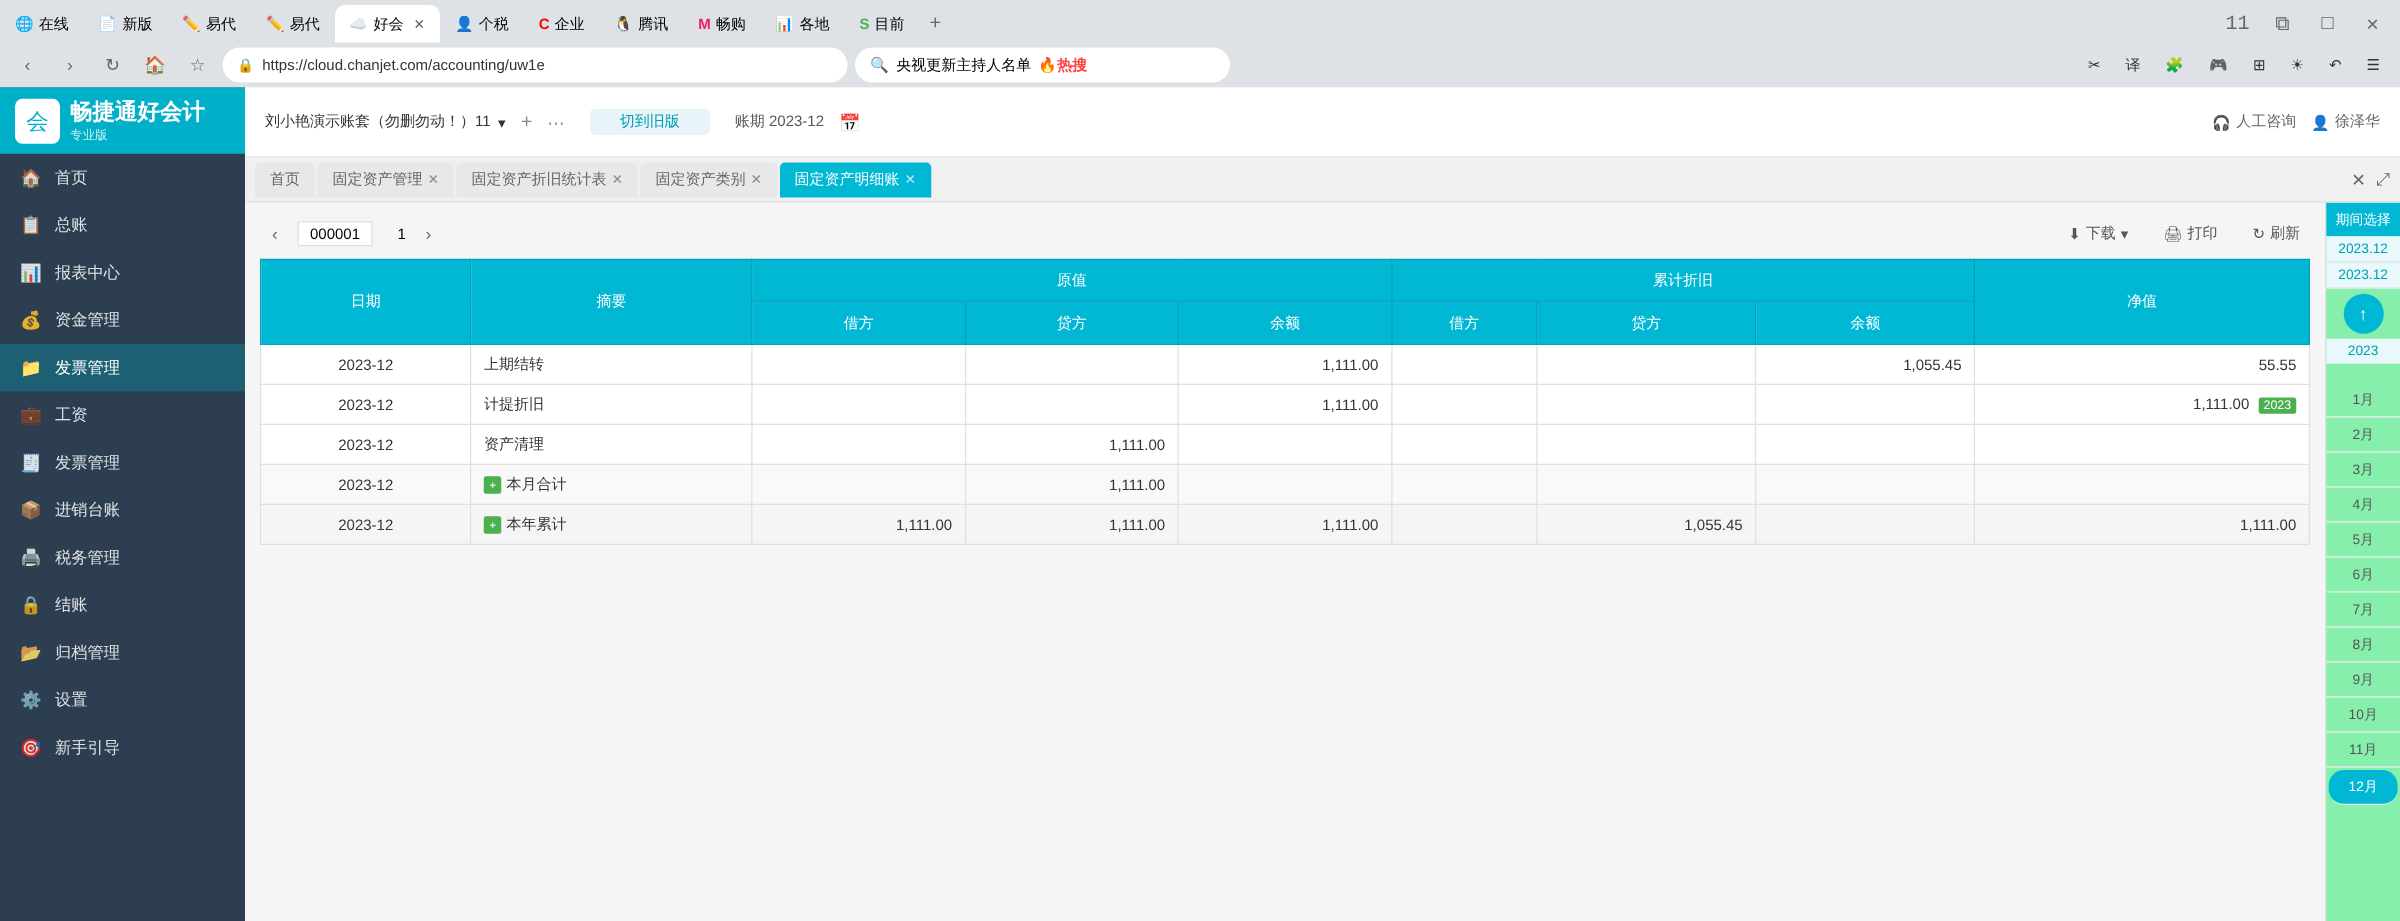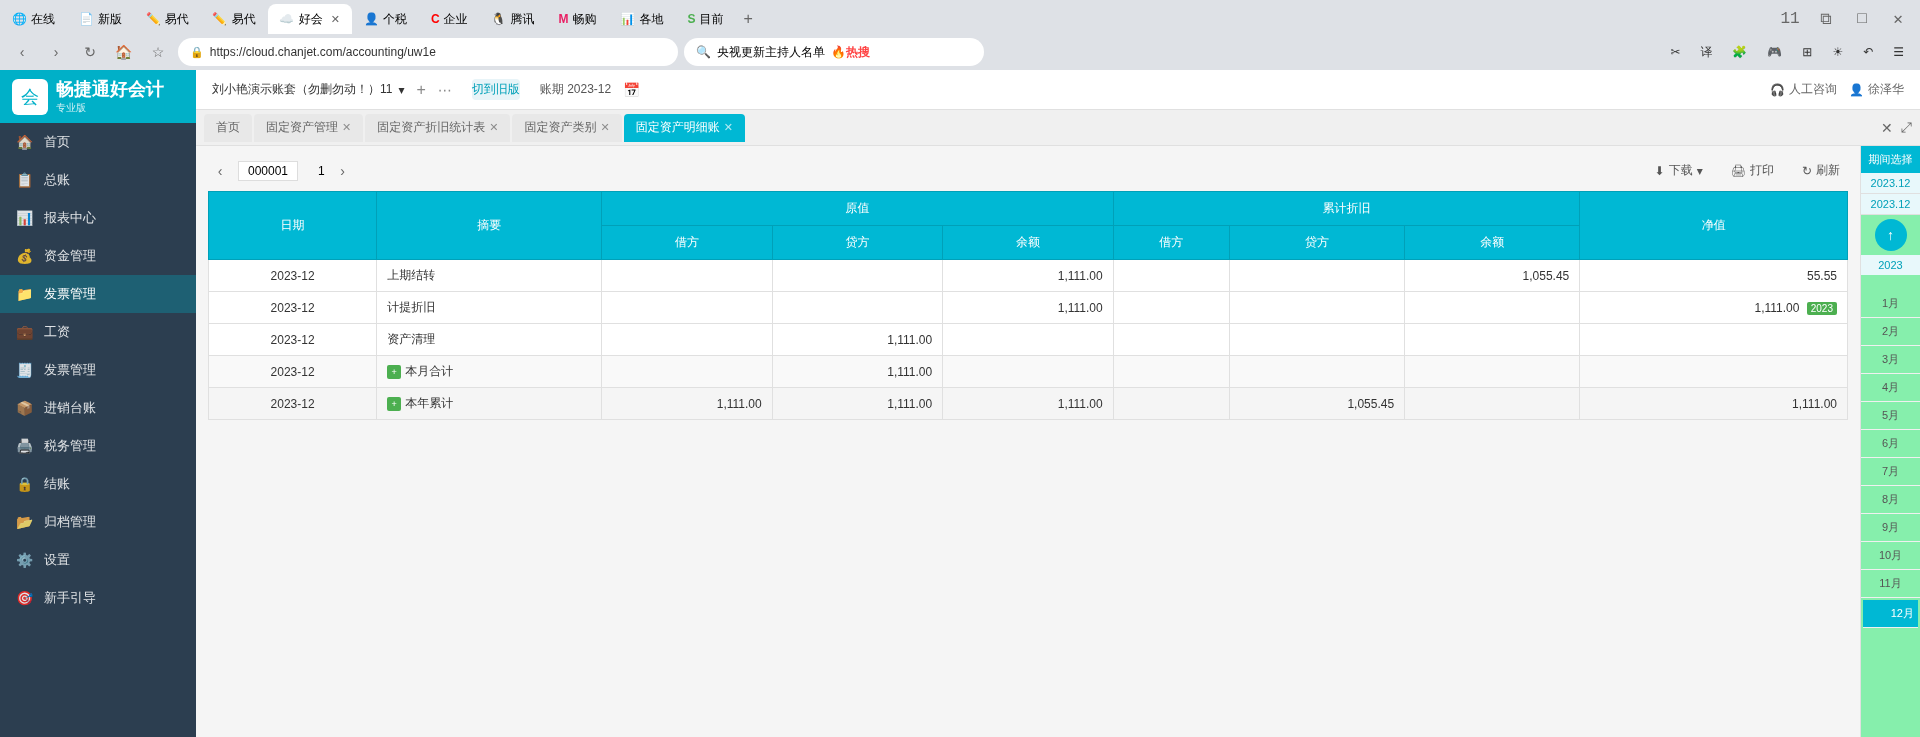--- a/index.html
+++ b/index.html
@@ -36,23 +36,23 @@
     .logo-sub { font-size: 10px; color: rgba(255,255,255,0.8); }
     .sidebar-nav { flex: 1; overflow-y: auto; }
     .nav-item { display: flex; align-items: center; gap: 10px; padding: 10px 16px; cursor: pointer; color: rgba(255,255,255,0.85); font-size: 13px; }
     .nav-item.active { background: rgba(0,176,200,0.3); color: #fff; }
     .nav-icon { width: 18px; height: 18px; display: flex; align-items: center; justify-content: center; font-size: 14px; }
 
     
     .main-content { flex: 1; display: flex; flex-direction: column; background: #f5f5f5; overflow: hidden; }
 
     
-    .top-bar { height: 40px; background: #fff; border-bottom: 1px solid #e0e0e0; display: flex; align-items: center; padding: 0 16px; gap: 12px; }
+    .top-bar { height: 56px; background: #fff; border-bottom: 1px solid #e0e0e0; display: flex; align-items: center; padding: 0 16px; gap: 12px; }
     .account-selector { display: flex; align-items: center; gap: 6px; font-size: 12px; color: #333; cursor: pointer; }
-    .period-badge { background: #e8f4f8; color: #00a0b8; padding: 2px 0; border-radius: 4px; font-size: 12px; }
+    .period-badge { background: #e8f4f8; color: #00a0b8; padding: 2px 24px; border-radius: 4px; font-size: 12px; }
     .top-bar-actions { margin-left: auto; display: flex; align-items: center; gap: 12px; font-size: 12px; color: #666; }
     .top-bar-btn { cursor: pointer; display: flex; align-items: center; gap: 4px; }
 
     
     .page-tabs { display: flex; align-items: center; height: 36px; background: #f0f0f0; border-bottom: 1px solid #e0e0e0; padding: 0 8px; gap: 2px; }
     .page-tab { display: flex; align-items: center; padding: 0 12px; height: 28px; font-size: 12px; color: #666; cursor: pointer; background: #e8e8e8; border-radius: 4px 4px 0 0; gap: 4px; }
     .page-tab.active { background: #00b8d4; color: #fff; }
     .page-tab-close { font-size: 11px; cursor: pointer; opacity: 0.7; }
     .tab-actions-right { margin-left: auto; display: flex; align-items: center; gap: 8px; }
     .tab-action-icon { font-size: 14px; color: #666; cursor: pointer; }
@@ -79,21 +79,21 @@
     .subtotal-row td { background: #f9f9f9; }
     .total-row td { background: #f5f5f5; }
     .row-icon { display: inline-flex; align-items: center; justify-content: center; width: 14px; height: 14px; background: #4caf50; color: #fff; font-size: 9px; border-radius: 2px; margin-right: 4px; }
 
     
     .right-panel { width: 60px; background: #86efac; border-left: 1px solid #e0e0e0; display: flex; flex-direction: column; overflow: hidden; }
     .period-header { background: #00b8d4; color: #fff; text-align: center; padding: 6px 4px; font-size: 11px; writing-mode: horizontal-tb; }
     .period-selected { background: #e8f8fb; padding: 4px; text-align: center; font-size: 11px; color: #00a0b8; border-bottom: 1px solid #e0e0e0; }
     .period-list { flex: 1; overflow-y: auto; margin-top: 15px; }
     .period-item { padding: 6px 4px; text-align: center; font-size: 11px; color: #555; cursor: pointer; border-bottom: 1px solid #f0f0f0; }
-    .period-item.active { background: #00b8d4; color: #fff; border-radius: 0; margin: 2px; text-align: right; }
+    .period-item.active { background: #00b8d4; color: #fff; border-radius: 12px; margin: 2px; }
     .period-year { background: #e8f8fb; padding: 4px; text-align: center; font-size: 11px; color: #00a0b8; }
 
     .scroll-to-top { width: 32px; height: 32px; background: #00b8d4; border-radius: 50%; display: flex; align-items: center; justify-content: center; color: #fff; cursor: pointer; margin: 4px auto; font-size: 14px; }
 
     .green-tag { display: inline-block; background: #4caf50; color: #fff; font-size: 10px; padding: 1px 4px; border-radius: 2px; margin-left: 4px; }
   </style>
 </head>
 <body>
 
 <div class="browser-chrome">

